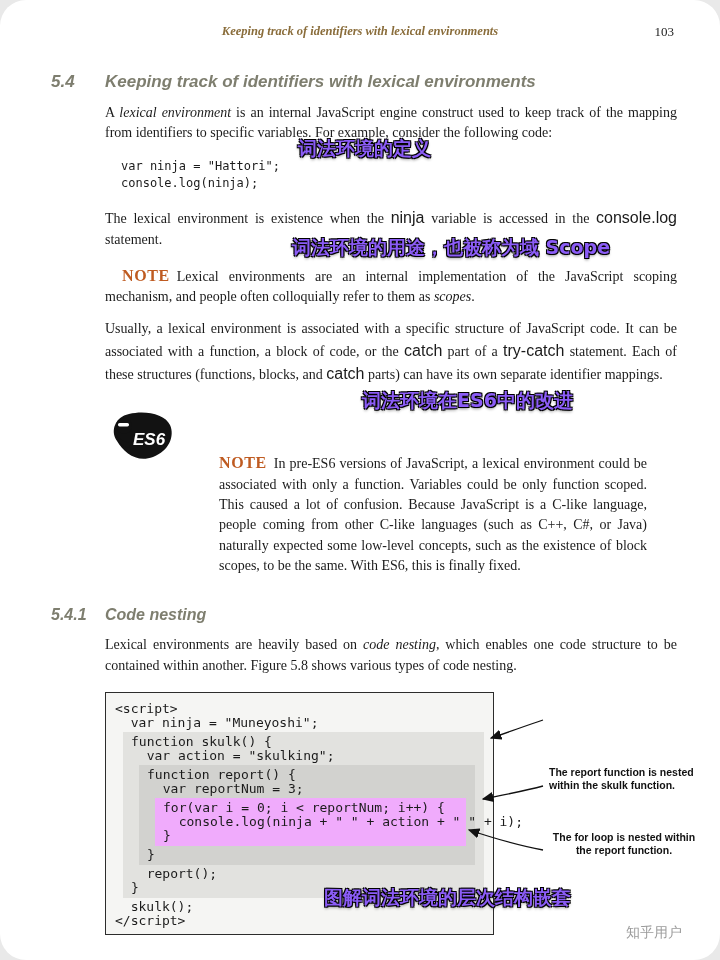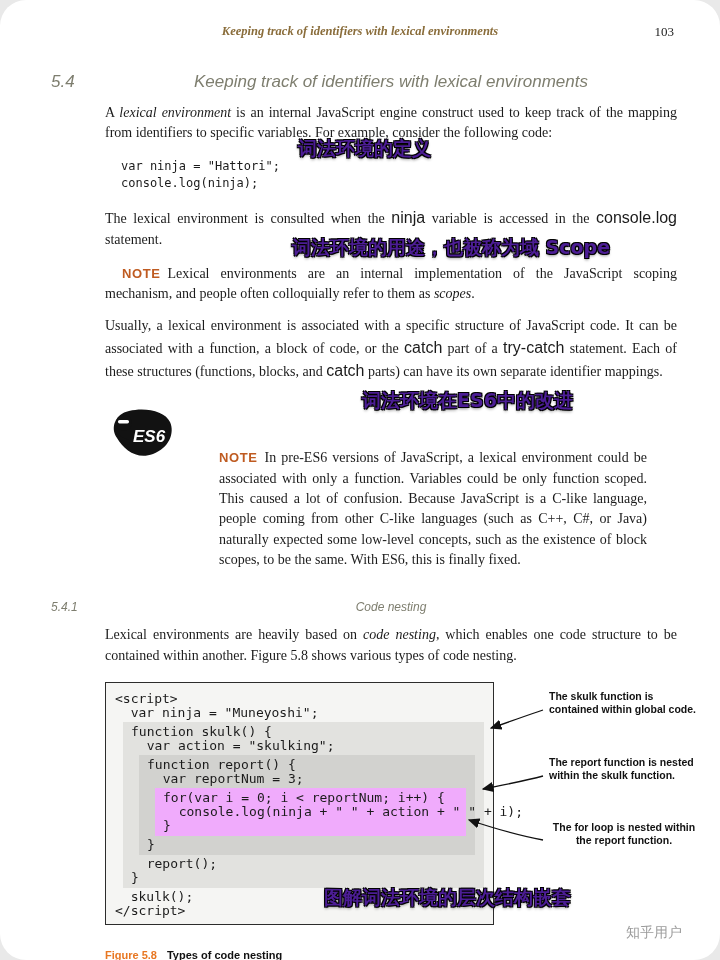--- a/index.html
+++ b/index.html
@@ -23,26 +23,25 @@
   .page-number{
     position:absolute;right:46px;top:24px;
     font-size:13px;color:#222;
   }
   
   .content{margin:0 43px 0 105px;}
   .sec-heading{
     position:relative;
     margin-top:26px;
     font-family:"Liberation Sans", sans-serif;
-    font-weight:normal;font-style:italic;
+    font-weight:bold;font-style:italic;
     color:#7e7e6f;
-    text-align:center;
   }
   .sec-heading.h1{font-size:17px;}
-  .sec-heading.h2{font-size:12px;margin-top:30px;}
+  .sec-heading.h2{font-size:16px;margin-top:30px;}
   .sec-num{position:absolute;left:-54px;top:0;}
   .body-para{
     margin:11px 0 0 0;
     font-size:14px;line-height:1.45;
     text-align:justify;
   }
   .seg-i{font-style:italic;}
   .seg-c{font-family:Liberation Sans, sans-serif;font-size:16px;}
   .code-block{
     margin:14px 0 14px 16px;
@@ -50,22 +49,22 @@
     font-size:12px;line-height:1.45;
     white-space:pre;
   }
   .note-para{
     margin:14px 0 0 0;
     font-size:14px;line-height:1.45;
     text-align:justify;
     text-indent:17px;
   }
   .note-label{
-    font-family:Liberation Sans, sans-serif;
-    font-weight:bold;font-size:13px;
+    font-family:Liberation Serif, serif;
+    font-weight:bold;font-size:16px;
     color:#bf5b21;letter-spacing:.6px;
     margin-right:7px;
     font-style:normal;
   }
   
   .es6-row{display:flex;margin-top:18px;}
   .es6-icon-wrap{width:72px;flex:0 0 72px;margin-left:2px;padding-top:6px;}
   .es6-note{
     margin-left:40px;width:428px;
     font-size:14px;line-height:1.45;text-align:justify;margin-top:48px;
@@ -100,21 +99,21 @@
     margin-top:29px;
     font-family:"Liberation Sans", sans-serif;
     font-weight:bold;font-size:11px;color:#111;
   }
   .fig-caption .fig-label{color:#e87722;margin-right:10px;}
   
   .cn-overlay{
     position:absolute;
     font-family:"DejaVu Sans", sans-serif;
     font-weight:bold;font-size:19px;
-    color:#4c1d95;
+    color:#8b5cf6;
     white-space:nowrap;
     text-shadow:
       -1px -1px 0 #000, 1px -1px 0 #000,
       -1px  1px 0 #000, 1px  1px 0 #000,
        0 2px 3px rgba(0,0,0,.45);
   }
   .cn-a1{left:298px;top:136px;}
   .cn-a2{left:292px;top:235px;}
   .cn-a3{left:362px;top:388px;}
   .cn-a4{left:324px;top:885px;}
@@ -139,21 +138,21 @@
     <div class="sec-heading h1">
       <span class="sec-num">5.4</span>
       <span>Keeping track of identifiers with lexical environments</span>
     </div>
 
     <p class="body-para"><span class="seg-n">A </span><span class="seg-i">lexical environment</span><span class="seg-n"> is an internal JavaScript engine construct used to keep track of the mapping from identifiers to specific variables. For example, consider the following code:</span></p>
 
     <pre class="code-block">var ninja = "Hattori";
 console.log(ninja);</pre>
 
-    <p class="body-para"><span class="seg-n">The lexical environment is consulted when the </span><span class="seg-c">ninja</span><span class="seg-n"> variable is accessed in the </span><span class="seg-c">console.log</span><span class="seg-n"> statement.</span></p>
+    <p class="body-para"><span class="seg-n">The lexical environment is existence when the </span><span class="seg-c">ninja</span><span class="seg-n"> variable is accessed in the </span><span class="seg-c">console.log</span><span class="seg-n"> statement.</span></p>
 
     <p class="note-para"><span class="note-label">NOTE</span><span><span class="seg-n">Lexical environments are an internal implementation of the JavaScript scoping mechanism, and people often colloquially refer to them as </span><span class="seg-i">scopes</span><span class="seg-n">.</span></span></p>
 
     <p class="body-para"><span class="seg-n">Usually, a lexical environment is associated with a specific structure of JavaScript code. It can be associated with a function, a block of code, or the </span><span class="seg-c">catch</span><span class="seg-n"> part of a </span><span class="seg-c">try-catch</span><span class="seg-n"> statement. Each of these structures (functions, blocks, and </span><span class="seg-c">catch</span><span class="seg-n"> parts) can have its own separate identifier mappings.</span></p>
 
     <div class="es6-row">
       <div class="es6-icon-wrap">
         <svg width="68" height="56" viewBox="0 0 68 56" aria-hidden="true">
           <path d="M10,32 C3,22 8,8 22,5 C38,1 58,5 63,16 C68,27 62,42 46,48 C30,54 17,44 10,32 Z" fill="#121212"></path>
           <circle cx="17" cy="17" r="8" fill="#121212"></circle>
@@ -189,21 +188,20 @@
             </div>
             <pre>}</pre>
           </div>
           <pre>  report();
 }</pre>
         </div>
         <pre>  skulk();
 &lt;/script&gt;</pre>
       </div>
 
-      <div class="fig-ann a1">The skulk function is contained within global code.</div>
       <div class="fig-ann a2">The report function is nested within the skulk function.</div>
       <div class="fig-ann a3">The for loop is nested within the report function.</div>
 
       <svg class="fig-arrows" width="590" height="238" viewBox="0 0 590 238">
         <defs>
           <marker id="ah" markerWidth="9" markerHeight="8" refX="8" refY="4" orient="auto">
             <path d="M0,0 L9,4 L0,8 Z" fill="#111"></path>
           </marker>
         </defs>
         <path d="M438,28 C420,34 404,40 386,46" stroke="#111" stroke-width="1.3" fill="none" marker-end="url(#ah)"></path>

